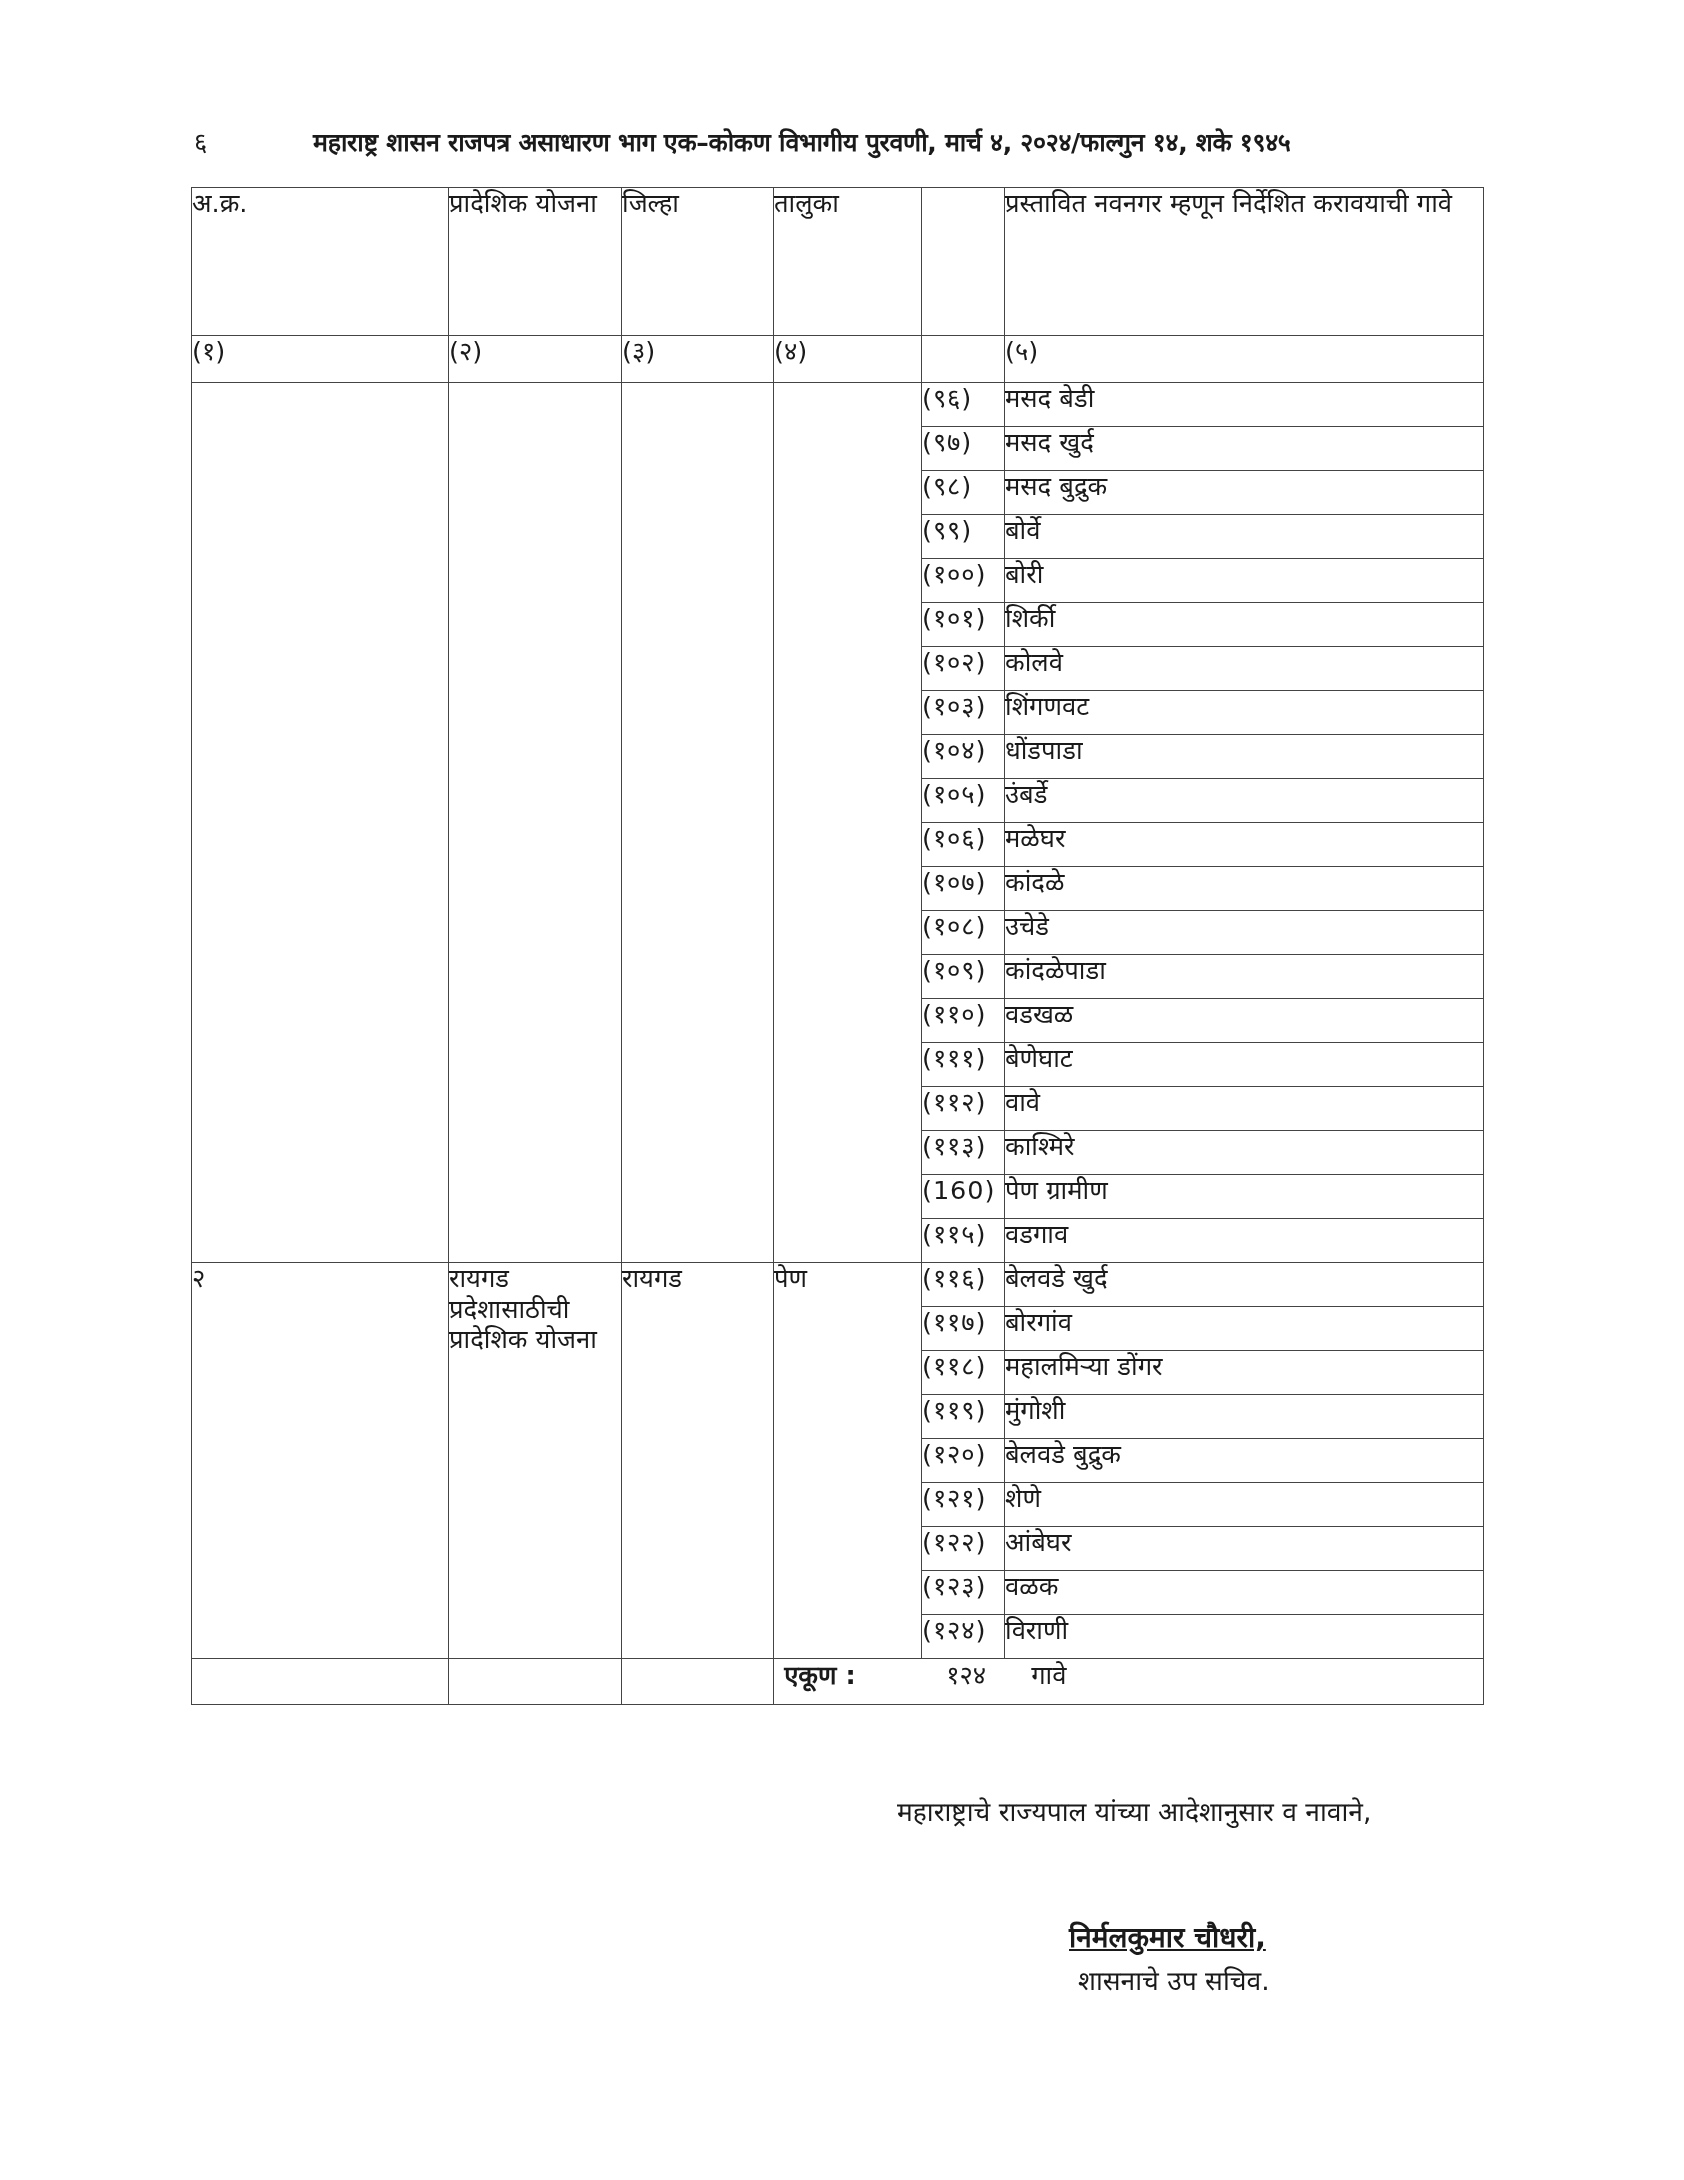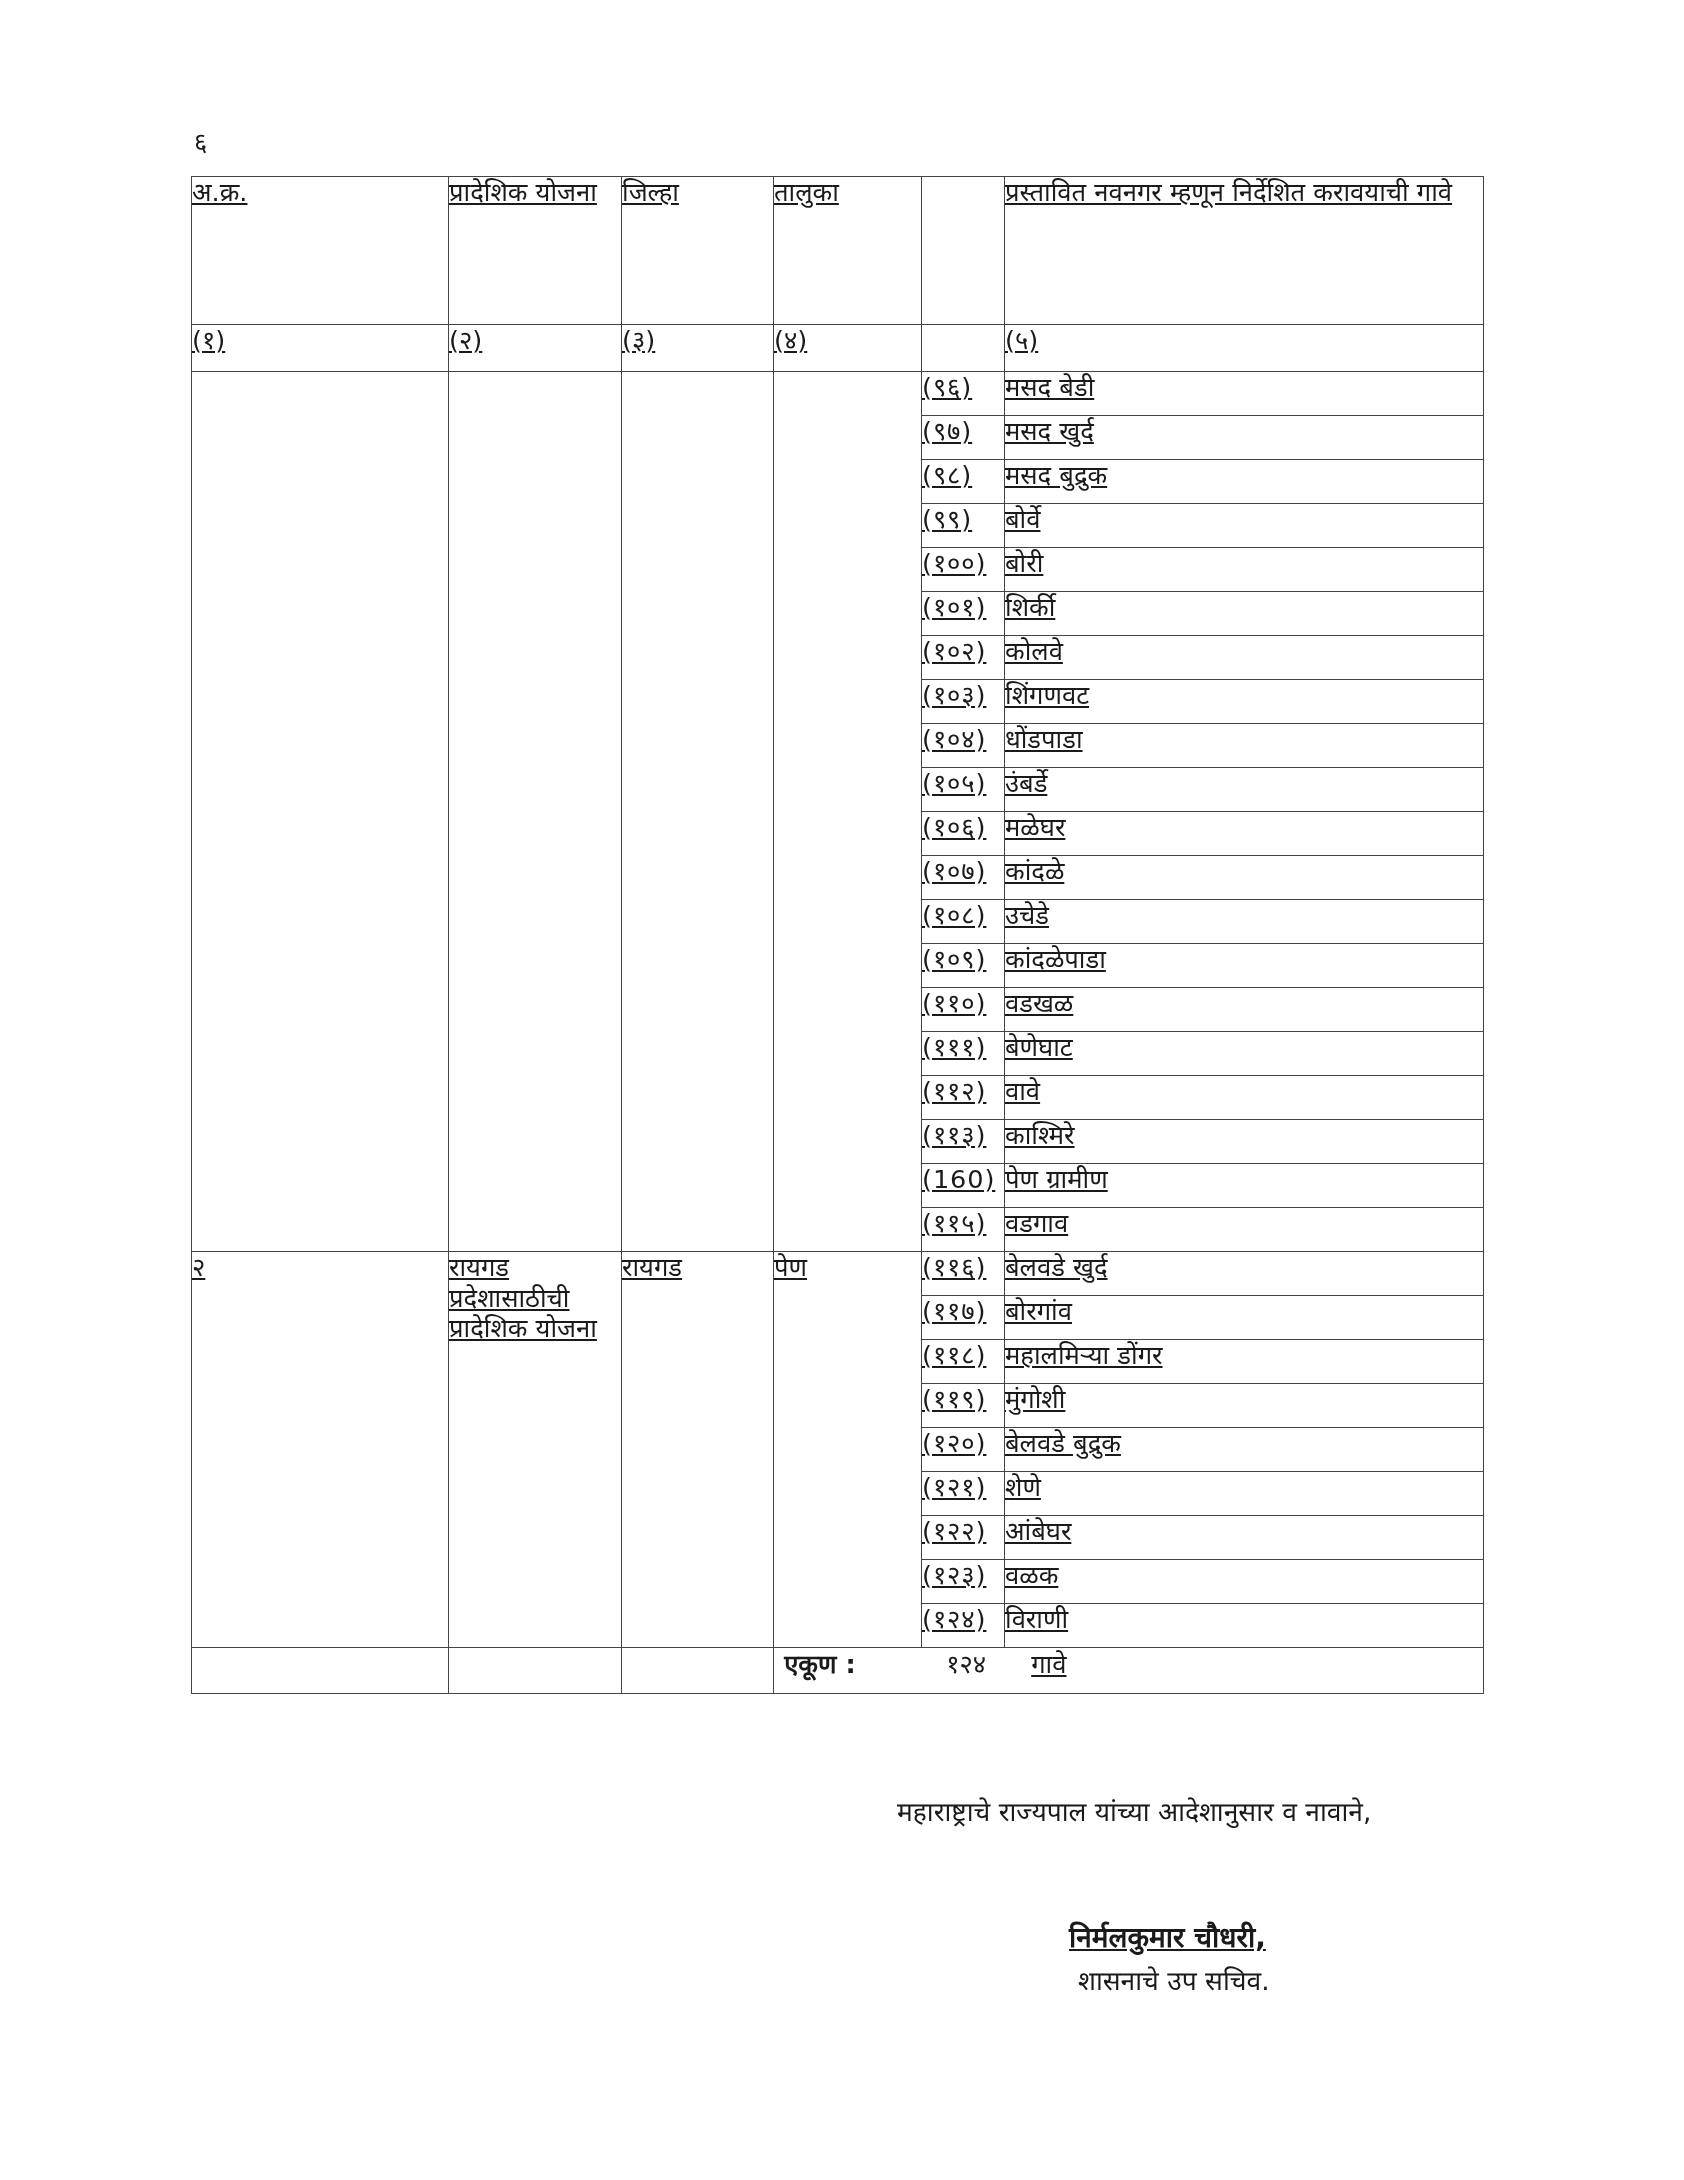--- a/index.html
+++ b/index.html
@@ -11,22 +11,22 @@
     position: absolute; top: 124px; left: 194px; width: 1312px; height: 43px;
   }
   .page-num {
     position: absolute; left: 0; top: 0; font-size: 25.6px;
   }
   .gazette-title {
     position: absolute; left: 119px; top: 0; font-size: 25px; font-weight: bold;
     letter-spacing: -0.3px; white-space: nowrap;
   }
   table.main {
-    position: absolute; left: 191px; top: 176px; width: 1293px;
-    border-collapse: collapse; table-layout: fixed; text-decoration: underline;
+    position: absolute; left: 191px; top: 187px; width: 1293px;
+    border-collapse: collapse; table-layout: fixed;
   }
   table.main td {
     border: 1.7px solid #444; vertical-align: top; padding: 0; font-size: 25.6px;
     line-height: 1.2;
   }
   .hdr td { height: 147px; padding: 10.2px 8.5px 0 10.2px; }
   .colnum td { height: 46px; padding: 5.1px 10.2px 0 10.2px; }
   .row td { height: 43px; }
   td.idx { padding: 5.1px 0 0 3.4px; font-size: 24px; letter-spacing: 0.9px; white-space: nowrap; }
   td.name { padding: 3.4px 0 0 8.5px; }
@@ -42,20 +42,21 @@
   }
   .designation {
     position: absolute; left: 1078px; top: 1962px; font-size: 26.4px; white-space: nowrap; text-align: right;
   }
 </style>
 </head>
 <body>
 
 <div class="header-line">
   <span class="page-num">६</span>
+  <span class="gazette-title">महाराष्ट्र शासन राजपत्र असाधारण भाग एक–कोकण विभागीय पुरवणी, मार्च ४, २०२४/फाल्गुन १४, शके १९४५</span>
 </div>
 
 <table class="main">
   <colgroup>
     <col style="width:257px">
       <col style="width:173px">
       <col style="width:152px">
       <col style="width:148px">
       <col style="width:83px">
       <col style="width:479px">

